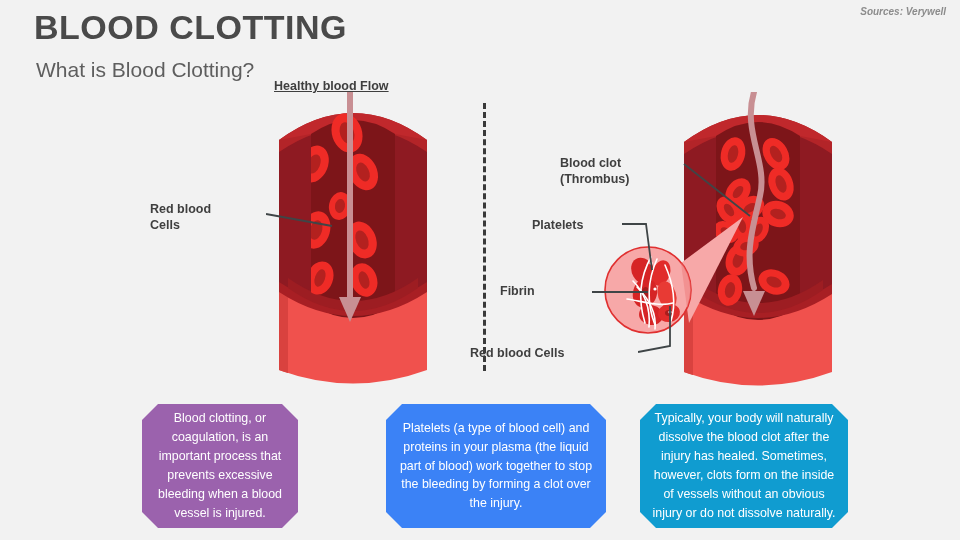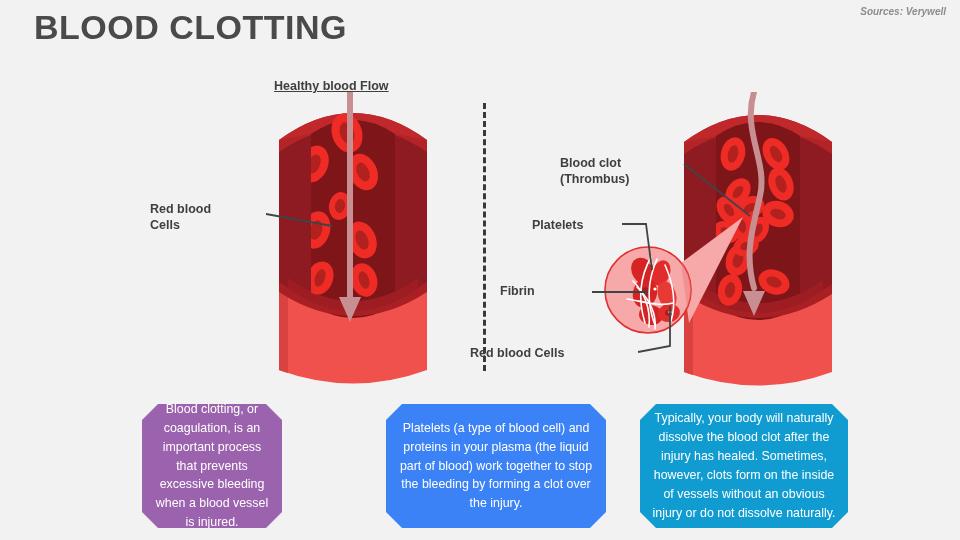--- a/index.html
+++ b/index.html
@@ -87,31 +87,32 @@
     justify-content: center;
     padding: 6px 12px;
     box-sizing: border-box;
     
     clip-path: polygon(
       16px 0, calc(100% - 16px) 0,
       100% 16px, 100% calc(100% - 16px),
       calc(100% - 16px) 100%, 16px 100%,
       0 calc(100% - 16px), 0 16px);
   }
-  #box-purple { left: 142px; width: 140px; background: #9b62ad; }
+  #box-purple { left: 142px; width: 156px; background: #9b62ad; }
   #box-orange { left: 386px; width: 220px; background: #3b82f6; }
   #box-blue   { left: 640px; width: 208px; background: #109cd0; }
   .infobox span { display: block; }
 </style>
 </head>
 <body>
 
 <div id="slide">
 
   <div id="title">BLOOD CLOTTING</div>
+  <div id="subtitle">What is Blood Clotting?</div>
   <div id="sources">Sources: Verywell</div>
 
   <div id="divider"></div>
 
   <div class="figure" style="left:258px; top:92px; width:190px; height:305px;">
     <svg width="190" height="305" viewBox="0 0 190 305" xmlns="http://www.w3.org/2000/svg">
       <defs>
         <clipPath id="lumenClipL">
           <path d="M53,30 Q95,8 137,30 L137,215 Q95,245 53,215 Z"></path>
         </clipPath>

